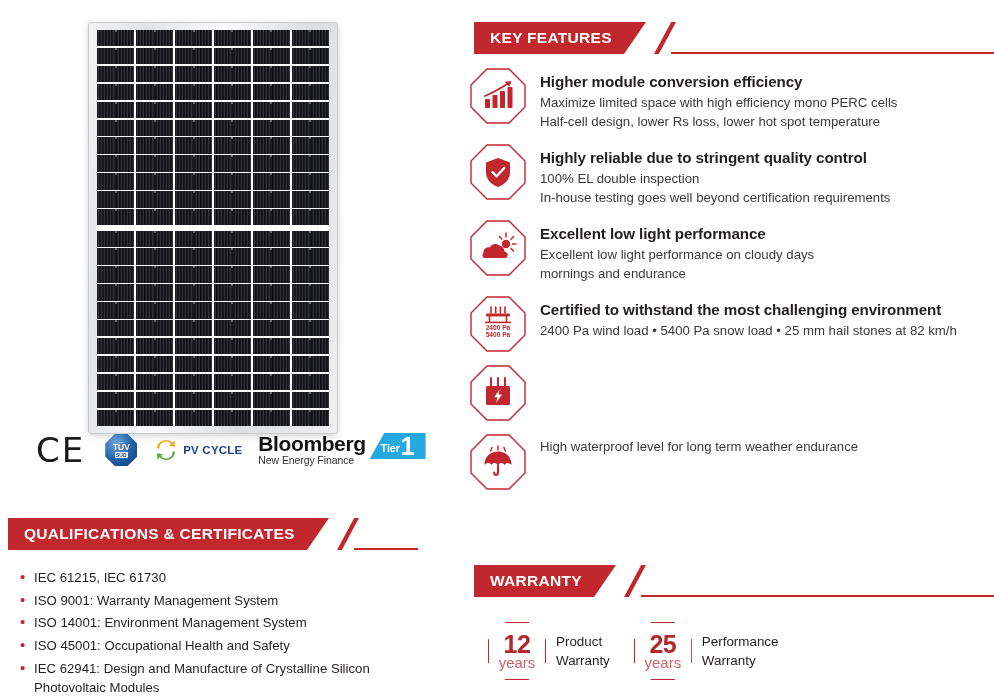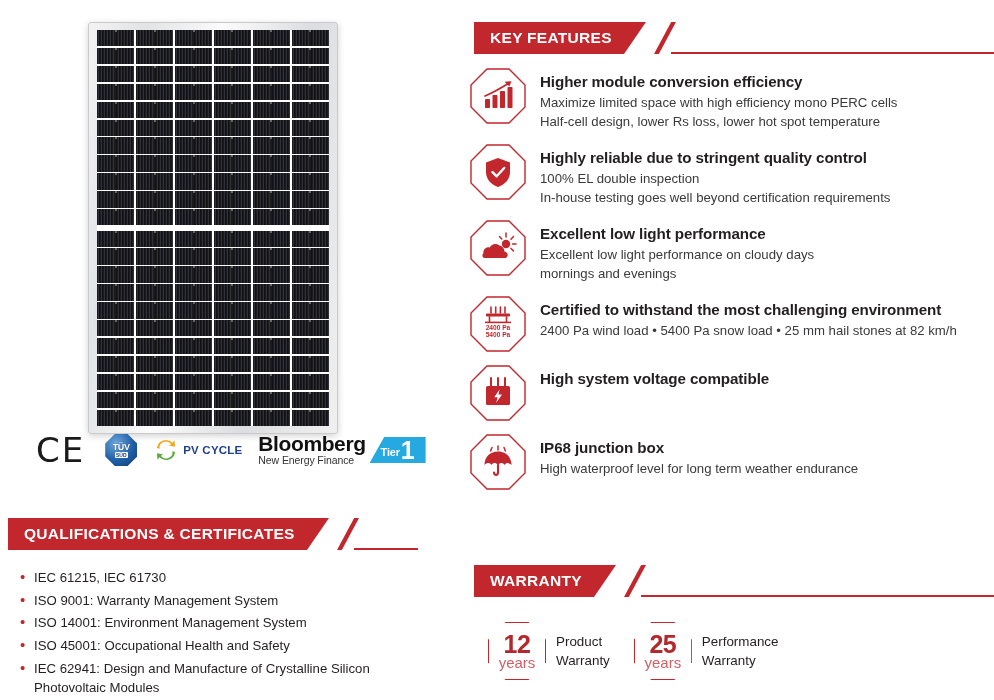--- a/index.html
+++ b/index.html
@@ -119,21 +119,21 @@
   }
   .pvcycle {
     display: flex; align-items: center; gap: 4px;
   }
   .pvcycle-mark { width: 26px; height: 26px; }
   .pvcycle-text {
     font-size: 11.5px; font-weight: bold; color: #1f3f8f;
     letter-spacing: 0.2px; white-space: nowrap;
   }
   .bloomberg {
-    display: flex; align-items: center;
+    display: flex; 
   }
   .bb-text { padding-right: 2px; }
   .bb-main {
     font-size: 21px; font-weight: bold; color: #111111;
     line-height: 21px; letter-spacing: -0.4px;
   }
   .bb-sub {
     font-size: 10.5px; color: #333333; line-height: 13px;
     letter-spacing: -0.1px;
   }
@@ -567,21 +567,21 @@
               <line x1="43.5" y1="31" x2="41" y2="28.4"></line>
               <line x1="29.5" y1="16.5" x2="31.8" y2="19"></line>
             </g>
             <circle cx="36" cy="24" r="4.2" fill="#c1272d"></circle>
             <path d="M15 38 C12.5 38, 11.5 35, 13.4 33.2 C13 29.2, 16.4 26.4, 19.8 27.4 C21.4 23.6, 26.6 22.8, 29.6 25.6 C32.4 26.2, 34.4 28.6, 34.5 31.5 C37.6 32, 38.8 35.6, 36.6 37.4 C35.9 37.9, 35.2 38, 34.4 38 Z" fill="#c1272d"></path>
           </svg>
         </div>
         <div class="feat-body">
           <div class="feat-title">Excellent low light performance</div>
           <div class="feat-line">Excellent low light performance on cloudy days</div>
-          <div class="feat-line">mornings and evenings</div>
+          <div class="feat-line">mornings and endurance</div>
         </div>
       </div>
       <div class="feature">
         <div class="feat-icon">
           <svg viewBox="0 0 56 56" width="56" height="56">
             <polygon points="17,1 39,1 55,17 55,39 39,55 17,55 1,39 1,17" fill="#ffffff" stroke="#c1272d" stroke-width="1.4"></polygon>
             <g stroke="#c1272d" stroke-width="1.6" stroke-linecap="round">
               <line x1="21" y1="11" x2="21" y2="17"></line>
               <line x1="25.7" y1="11" x2="25.7" y2="17"></line>
               <line x1="30.4" y1="11" x2="30.4" y2="17"></line>
@@ -609,38 +609,36 @@
             <g stroke="#c1272d" stroke-width="2" stroke-linecap="round">
               <line x1="21" y1="13" x2="21" y2="21"></line>
               <line x1="28" y1="13" x2="28" y2="21"></line>
               <line x1="35" y1="13" x2="35" y2="21"></line>
             </g>
             <rect x="16" y="21" width="24" height="19" rx="1.5" fill="#c1272d"></rect>
             <polygon points="29.6,24.5 24.2,32.2 27.6,32.2 26.2,37.8 32,29.6 28.4,29.6" fill="#ffffff"></polygon>
           </svg>
         </div>
         <div class="feat-body">
-          <div class="feat-title">High system voltage compatible</div>
         </div>
       </div>
       <div class="feature">
         <div class="feat-icon">
           <svg viewBox="0 0 56 56" width="56" height="56">
             <polygon points="17,1 39,1 55,17 55,39 39,55 17,55 1,39 1,17" fill="#ffffff" stroke="#c1272d" stroke-width="1.4"></polygon>
             <g stroke="#c1272d" stroke-width="1.5" stroke-linecap="round">
               <line x1="22" y1="13.5" x2="20.6" y2="17"></line>
               <line x1="28" y1="12" x2="28" y2="16"></line>
               <line x1="34" y1="13.5" x2="35.4" y2="17"></line>
             </g>
             <path d="M14.5 31 C14.5 22.4, 20.6 17.4, 28 17.4 C35.4 17.4, 41.5 22.4, 41.5 31 C38.6 28.4, 36.4 28.6, 34.6 31 C32.6 28.4, 30.4 28.4, 28 31 C25.6 28.4, 23.4 28.4, 21.4 31 C19.6 28.6, 17.4 28.4, 14.5 31 Z" fill="#c1272d"></path>
             <path d="M28 31 V38.5 C28 41.6, 24 41.8, 24 38.6" stroke="#c1272d" stroke-width="2.1" fill="none" stroke-linecap="round"></path>
           </svg>
         </div>
         <div class="feat-body">
-          <div class="feat-title">IP68 junction box</div>
           <div class="feat-line">High waterproof level for long term weather endurance</div>
         </div>
       </div>
     </div>
 
   <div class="ribbon" id="ribbon-warr">
     <div class="ribbon-body" id="warr-body" style="width: 142px;">
       <span class="ribbon-title">WARRANTY</span>
     </div>
     <div class="ribbon-sliver" id="warr-sliver" style="left: 150px;"></div>

